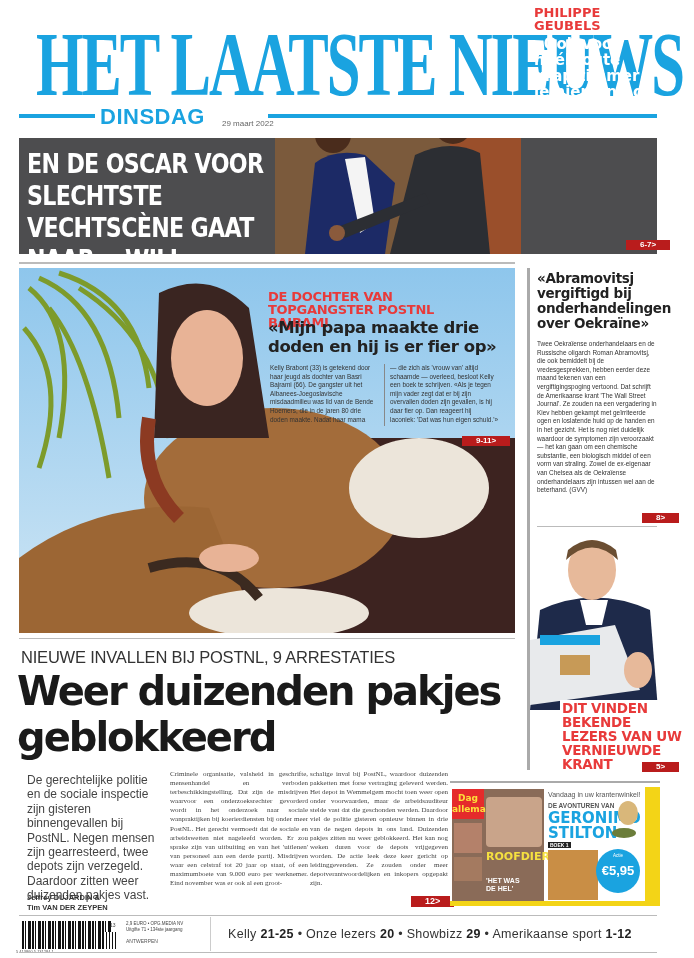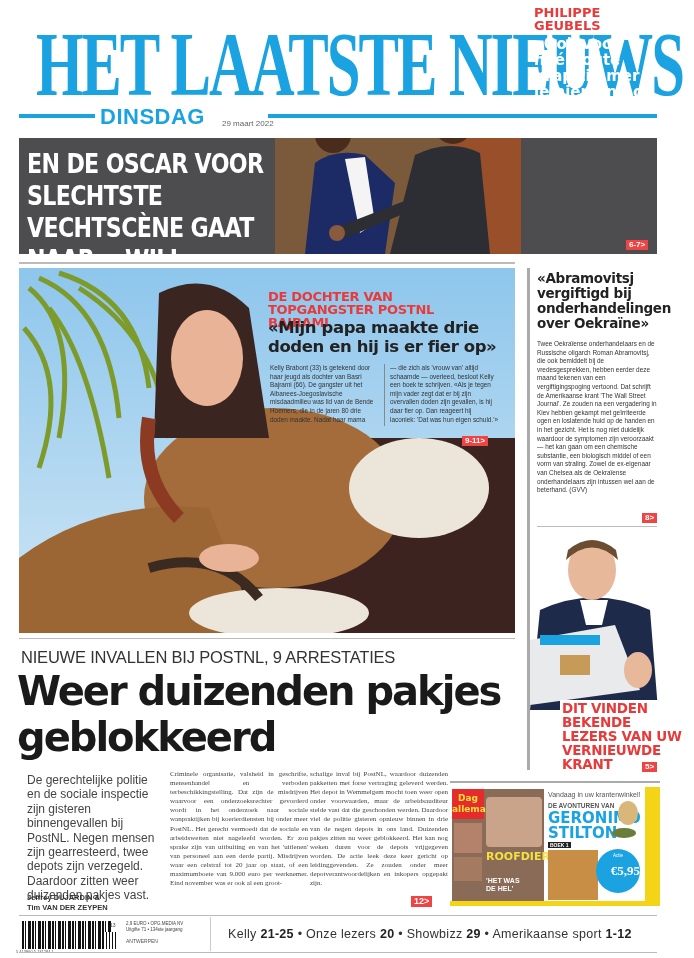--- a/index.html
+++ b/index.html
@@ -23,21 +23,21 @@
   
   .hero { position: absolute; left: 19px; top: 138px; width: 638px; height: 116px; background: #4d4d4f; overflow: hidden; }
   .hero-photo { position: absolute; left: 256px; top: -45px; width: 246px; height: 161px; }
   .hero-headline {
     position: absolute; left: 8px; top: 10px; width: 290px;
     color: #fff; font-weight: bold; font-size: 27px; line-height: 32px; letter-spacing: -0.8px;
     font-family: "DejaVu Sans", sans-serif; transform: scaleX(0.82); transform-origin: left top;
   }
   .quote-name { position: absolute; left: 534px; top: 6px; color: #e83a3a; font-weight: bold; font-size: 13px; line-height: 13px; font-family: "DejaVu Sans", sans-serif; }
   .quote-text { position: absolute; left: 534px; top: 36px; width: 120px; color: #fff; font-weight: bold; font-size: 15px; line-height: 16px; font-family: "DejaVu Sans", sans-serif; }
-  .page-badge { position: absolute; background: #ef4444; color: #fff; font-weight: bold; font-size: 8px; line-height: 10px; padding: 0 3px; height: 10px; }
+  .page-badge { position: absolute; background: #b91c1c; color: #fff; font-weight: bold; font-size: 8px; line-height: 10px; padding: 0 14px; height: 10px; }
 
   
   .rule { position: absolute; height: 2px; background: #bbb; }
   .feature { position: absolute; left: 19px; top: 268px; width: 496px; height: 365px; overflow: hidden; background: #a9d3ef; }
   .feature-sub { position: absolute; left: 268px; top: 290px; color: #e83a3a; font-weight: bold; font-size: 13px; line-height: 13px; font-family: "DejaVu Sans", sans-serif; letter-spacing: -0.3px; }
   .feature-head { position: absolute; left: 268px; top: 318px; width: 250px; color: #222; font-weight: bold; font-size: 16.5px; line-height: 19px; font-family: "DejaVu Sans", sans-serif; letter-spacing: -0.4px; }
   .feature-col { position: absolute; top: 364px; width: 108px; font-size: 6.4px; line-height: 8.6px; color: #333; }
 
   
   .side-bar { position: absolute; left: 527px; top: 268px; width: 3px; height: 502px; background: #aaa; }
@@ -58,21 +58,21 @@
   .mag { position: absolute; left: 2px; top: 2px; width: 92px; height: 112px; background: #8a6b58; }
   .mag-logo { position: absolute; left: 0; top: 0; width: 32px; height: 30px; background: #e52b2b; color: #fde03a; font-weight: bold; font-size: 14px; line-height: 20px; text-align: center; font-family: "DejaVu Sans", sans-serif; }
   .mag-head { position: absolute; left: 34px; top: 62px; width: 58px; color: #f5e040; font-weight: bold; font-size: 11px; line-height: 11px; font-family: "DejaVu Sans", sans-serif; }
   .mag-quote { position: absolute; left: 34px; top: 88px; width: 40px; color: #fff; font-weight: bold; font-size: 7px; line-height: 8px; }
   .promo-top { position: absolute; left: 98px; top: 4px; font-size: 7px; color: #555; }
   .promo-series { position: absolute; left: 98px; top: 15px; font-size: 6.5px; color: #555; font-weight: bold; }
   .promo-title { position: absolute; left: 98px; top: 24px; color: #1aa3e0; font-weight: bold; font-size: 15px; line-height: 15px; font-family: "DejaVu Sans", sans-serif; }
   .promo-book { position: absolute; left: 98px; top: 63px; width: 50px; height: 50px; background: #c98e45; }
   .promo-book-label { position: absolute; left: 98px; top: 55px; background: #222; color: #fff; font-size: 5px; font-weight: bold; padding: 0 2px; }
   .price-circle { position: absolute; left: 146px; top: 62px; width: 44px; height: 44px; border-radius: 50%; background: #1aa3e0; color: #fff; text-align: center; }
-  .price-main { font-weight: bold; font-size: 22px; line-height: 22px; margin-top: 12px; font-family: Liberation Serif, serif; text-align: right; }
+  .price-main { font-weight: bold; font-size: 22px; line-height: 22px; margin-top: 12px; font-family: Liberation Sans, sans-serif; }
   .price-small { position: absolute; top: 4px; left: 0; width: 44px; font-size: 4.5px; }
 
   
   .footer-rule { position: absolute; left: 19px; width: 638px; height: 1px; background: #bbb; }
   .barcode { position: absolute; left: 22px; top: 921px; width: 90px; height: 28px;
     background: repeating-linear-gradient(90deg, #111 0 2px, #fff 2px 3px, #111 3px 4px, #fff 4px 6px, #111 6px 9px, #fff 9px 10px); }
   .barcode-add { position: absolute; left: 103px; top: 932px; width: 14px; height: 17px;
     background: repeating-linear-gradient(90deg, #111 0 1px, #fff 1px 3px); }
   .issue-no { position: absolute; left: 110px; top: 922px; font-size: 5px; color: #444; }
   .price-info { position: absolute; left: 126px; top: 921px; font-size: 4.5px; line-height: 5.5px; color: #444; width: 60px; }

